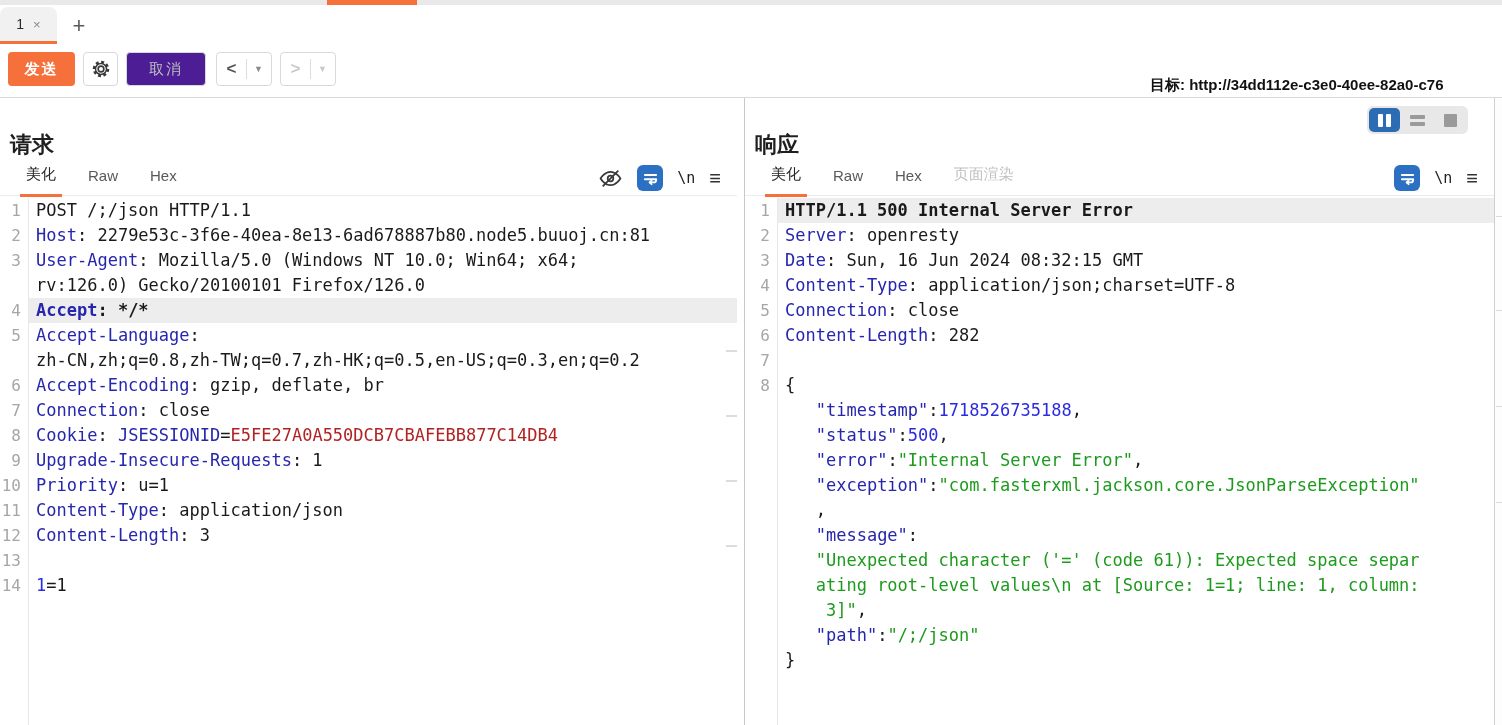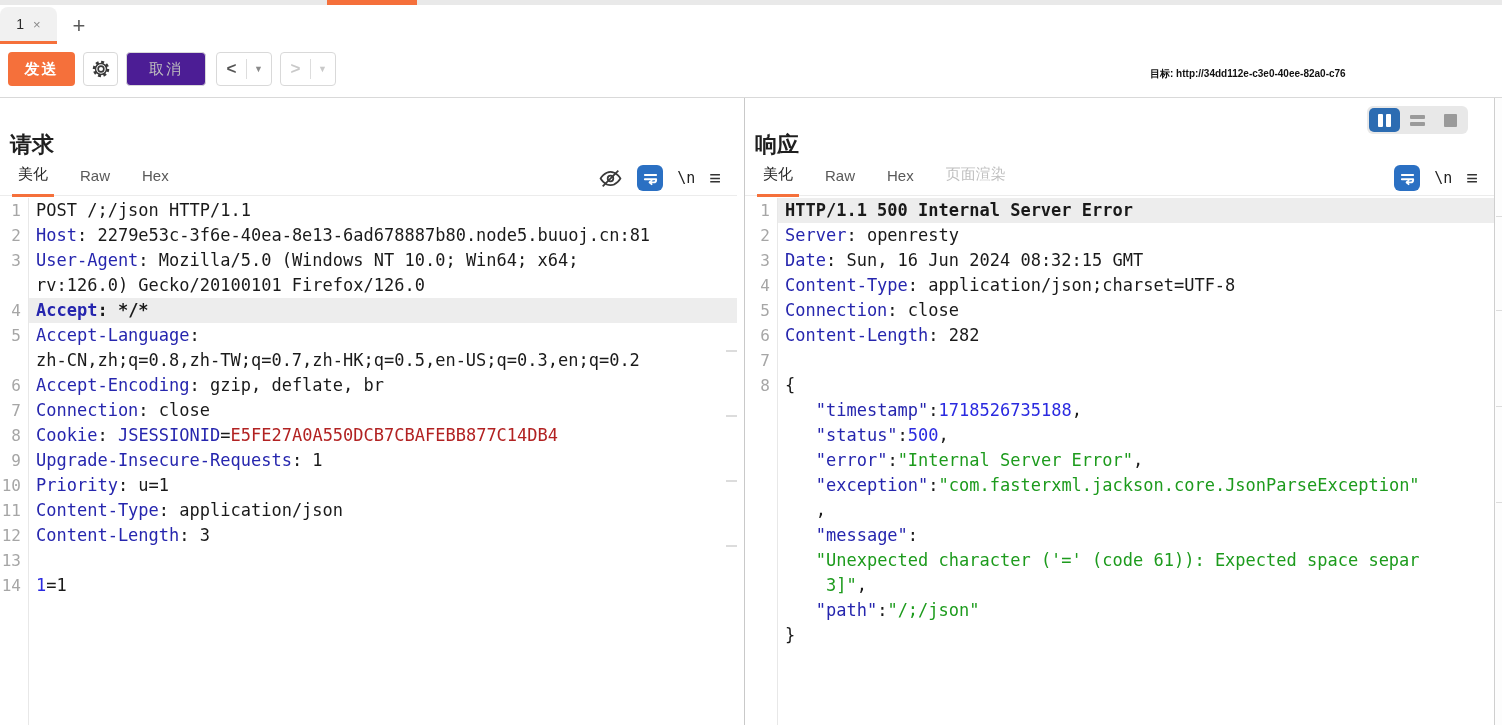--- a/index.html
+++ b/index.html
@@ -26,35 +26,35 @@
   .btn-send { left:8px; top:0; width:67px; background:#f5703b; color:#fff; font-size:15px; font-weight:bold; letter-spacing:2px; }
   .btn-gear { left:83px; top:0; width:35px; background:#fff; border:1px solid #d9d9d9; }
   .btn-cancel { left:126px; top:0; width:80px; background:#4c1d95; border:1px solid #d9d9d9; color:#bfbfbf; font-size:15px; letter-spacing:2px; }
   .btn-nav { top:0; width:56px; background:#fff; border:1px solid #d9d9d9; gap:0; }
   .btn-back { left:216px; }
   .btn-fwd  { left:280px; }
   .nav-chevron { font-size:17px; font-weight:bold; color:#555; width:28px; text-align:center; }
   .nav-sep { width:1px; height:20px; background:#ddd; }
   .nav-caret { font-size:9px; color:#8a8a8a; width:24px; text-align:center; }
   .btn-fwd .nav-chevron, .btn-fwd .nav-caret { color:#c9c9c9; }
-  .target { position:absolute; left:1150px; top:15px; width:352px; height:22px; overflow:hidden;
-            white-space:nowrap; font-size:10px; font-weight:bold; color:#111; }
+  .target { position:absolute; left:1150px; top:24px; width:352px; height:22px; overflow:hidden;
+            white-space:nowrap; font-size:15px; font-weight:bold; color:#111; }
 
   .hsep { position:absolute; left:0; top:97px; width:1502px; height:1px; background:#d9d9d9; }
 
   
   .panel { position:absolute; top:98px; height:627px; background:#fff; }
   .panel-left { left:0; width:737px; }
   .panel-right { left:744px; width:750px; border-left:1px solid #c9c9c9; }
   .right-strip { position:absolute; left:1494px; top:98px; width:8px; height:627px; background:#fdfdfd; border-left:1px solid #cfcfcf; }
   .strip-tick { position:absolute; left:1px; width:6px; height:1px; background:#dcdcdc; }
 
   .panel-title { position:absolute; left:10px; top:32px; font-size:22px; font-weight:bold; color:#1f1f1f; }
 
-  .tabs-row { position:absolute; left:0; top:62px; right:0; height:36px; border-bottom:1px solid #ececec; display:flex; align-items:flex-end; padding-left:12px; }
+  .tabs-row { position:absolute; left:0; top:62px; right:0; height:36px; border-bottom:1px solid #ececec; display:flex; align-items:flex-end; padding-left:20px; }
   .vtab { font-size:15px; color:#595959; padding:0 6px 10px 6px; margin-right:20px; cursor:pointer; border-bottom:3px solid transparent; margin-bottom:-2px; }
   .vtab.active { color:#262626; border-bottom:3px solid #f5703b; }
   .vtab.disabled { color:#bfbfbf; }
   .tab-icons { position:absolute; right:16px; top:2px; height:32px; display:flex; align-items:center; gap:14px; }
   .wrap-btn { width:26px; height:26px; background:#2b70c3; border-radius:6px; display:flex; align-items:center; justify-content:center; cursor:pointer; }
   .nl-glyph { font-family:"DejaVu Sans Mono", monospace; font-size:15px; color:#222; cursor:pointer; }
   .menu-glyph { font-size:20px; color:#333; cursor:pointer; }
   .eyeoff-btn { display:flex; align-items:center; cursor:pointer; }
 
   
@@ -312,20 +312,24 @@
         <div class="code-row">
           <span class="gutter"></span>
           <span class="code-text"><span class="s-p">   </span><span class="s-b">"message"</span><span class="s-p">:</span></span>
         </div>
         <div class="code-row">
           <span class="gutter"></span>
           <span class="code-text"><span class="s-p">   </span><span class="s-grn">"Unexpected character ('=' (code 61)): Expected space separ</span></span>
         </div>
         <div class="code-row">
           <span class="gutter"></span>
+          <span class="code-text"><span class="s-p">   </span><span class="s-grn">ating root-level values\n at [Source: 1=1; line: 1, column:</span></span>
+        </div>
+        <div class="code-row">
+          <span class="gutter"></span>
           <span class="code-text"><span class="s-p">    </span><span class="s-grn">3]"</span><span class="s-p">,</span></span>
         </div>
         <div class="code-row">
           <span class="gutter"></span>
           <span class="code-text"><span class="s-p">   </span><span class="s-b">"path"</span><span class="s-p">:</span><span class="s-grn">"/;/json"</span></span>
         </div>
         <div class="code-row">
           <span class="gutter"></span>
           <span class="code-text"><span class="s-p">}</span></span>
         </div>

